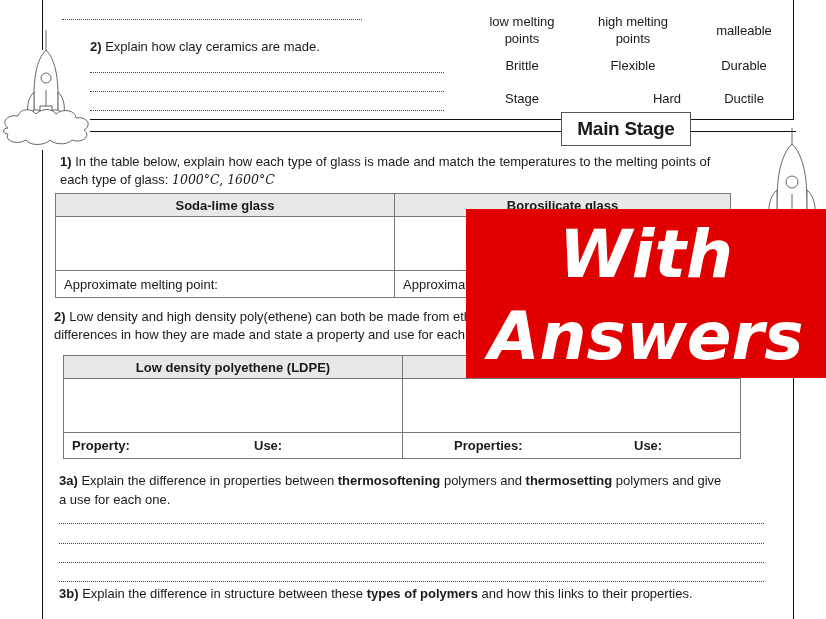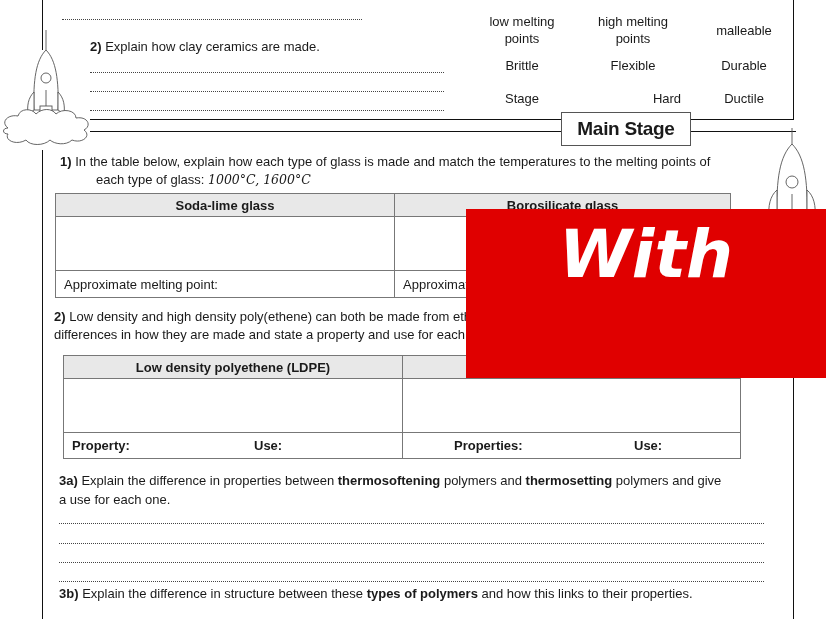--- a/index.html
+++ b/index.html
@@ -100,21 +100,21 @@
     <path d="M47 62 C54 68 56 78 55 90 L47 88 Z"></path>
     <circle cx="32" cy="54" r="6"></circle>
     <line x1="32" y1="66" x2="32" y2="86"></line>
   </g>
 </svg>
 
 <div class="abs txt" style="left:60px; top:154px;">
   <b>1)</b>
   <span>In the table below, explain how each type of glass is made and match the temperatures to the melting points of</span>
 </div>
-<div class="abs txt" style="left:60px; top:172px;margin-left:36px;">
+<div class="abs txt" style="left:60px; top:172px;">
   <span>each type of glass: </span><span style="font-family:'DejaVu Serif', serif; font-style:italic; font-size:12.5px;">1000°C, 1600°C</span>
 </div>
 
 <table class="ws" style="left:55px; top:193px; width:676px;">
   <tbody>
       <tr>
     <th style="width:322px;">Soda-lime glass</th>
     <th>Borosilicate glass</th>
   </tr>
   <tr>
@@ -166,13 +166,14 @@
 <div class="abs dots" style="left:59px; top:562px; width:705px;"></div>
 <div class="abs dots" style="left:59px; top:581px; width:705px;"></div>
 
 <div class="abs txt" style="left:59px; top:586px;">
   <b>3b)</b>
   <span>Explain the difference in structure between these </span><b>types of polymers</b><span> and how this links to their properties.</span>
 </div>
 
 <div class="stamp">
   <div class="l1">With</div>
+  <div class="l2">Answers</div>
 </div>
 
 </body></html>

